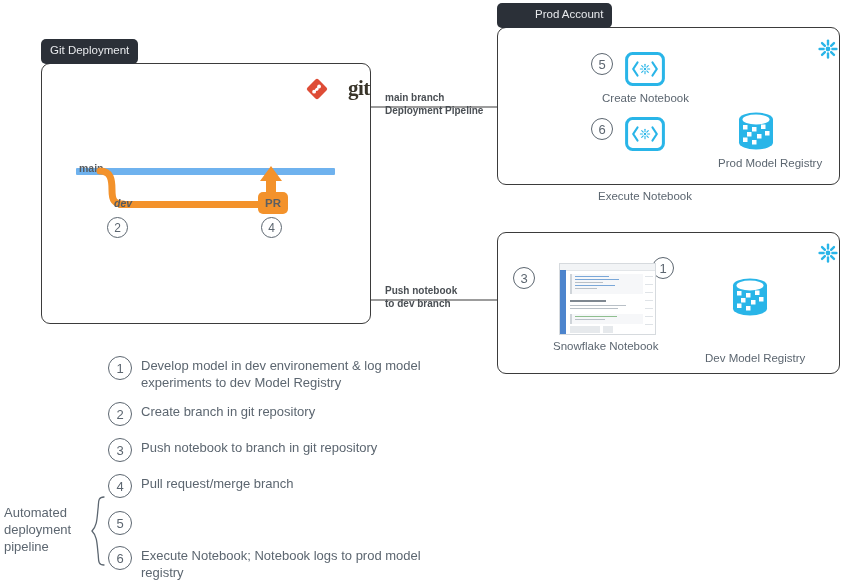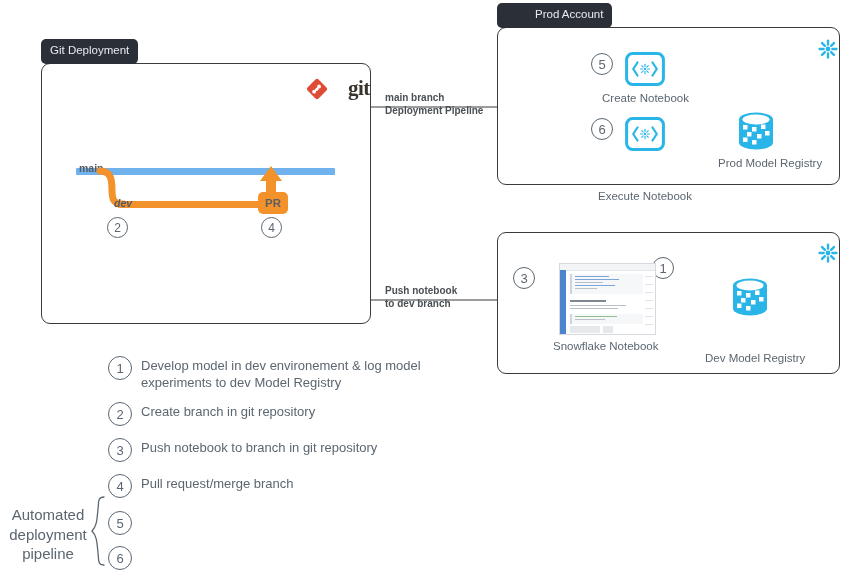--- a/index.html
+++ b/index.html
@@ -42,22 +42,22 @@
   .nb-rt{position:absolute;right:2px;width:8px;height:1.3px;background:#dfe3e7;}
   .nb-grid{position:absolute;background:#e6e9ec;}
 
   
   .legend{position:absolute;left:108px;top:356px;width:330px;}
   .legend-row{position:relative;display:flex;align-items:flex-start;margin-bottom:11px;}
   .legend-num{width:24px;height:24px;min-width:24px;border:1.3px solid #5c6670;border-radius:50%;
               color:#5c6670;font-size:13px;display:flex;align-items:center;justify-content:center;
               margin-right:9px;box-sizing:border-box;}
   .legend-txt{color:#5c6670;font-size:13px;line-height:1.28;padding-top:2px;}
-  .auto-lbl{position:absolute;left:4px;top:505px;width:88px;text-align:center;
-            color:#5c6670;font-size:15px;line-height:1.3;}
+  .auto-lbl{position:absolute;left:4px;top:505px;width:88px;text-align:left;
+            color:#5c6670;font-size:13px;line-height:1.3;}
   svg{overflow:visible;}
 </style>
 </head>
 <body>
 
 <div class="stage">
 
   <svg width="856" height="584" style="position:absolute;left:0;top:0;">
     <defs>
       <marker id="arr" markerWidth="9" markerHeight="9" refX="8" refY="3.2" orient="auto">
@@ -294,20 +294,21 @@
     </div>
     <div class="legend-row" style="margin-bottom:13px;">
       <div class="legend-num">4</div>
       <div class="legend-txt">Pull request/merge branch</div>
     </div>
     <div class="legend-row" style="margin-bottom:11px;">
       <div class="legend-num">5</div>
     </div>
     <div class="legend-row">
       <div class="legend-num">6</div>
+      <div class="legend-txt" style="width:290px;">Execute Notebook; Notebook logs to prod model registry</div>
     </div>
   </div>
 
   <div class="auto-lbl">
     <div>Automated</div>
     <div>deployment</div>
     <div>pipeline</div>
   </div>
 
 </div>

